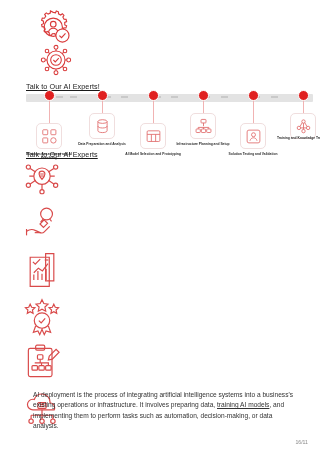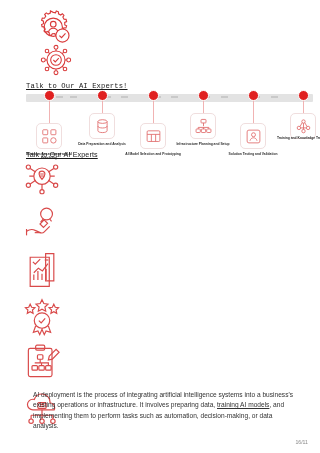--- a/index.html
+++ b/index.html
@@ -48,21 +48,21 @@
   
   .link-head {
     position: absolute;
     font-size: 7.2px;
     line-height: 9px;
     color: #1a1a1a;
     text-decoration: underline;
     white-space: nowrap;
     letter-spacing: .1px;
   }
-  .link-head-1 { left: 26px; top: 82px; font-family: Liberation Mono, monospace; }
+  .link-head-1 { left: 26px; top: 82px; }
   .link-head-2 { left: 26px; top: 150px; }
 
   
   .timeline {
     position: absolute;
     left: 26px;
     top: 92px;
     width: 287px;
     height: 62px;
   }

